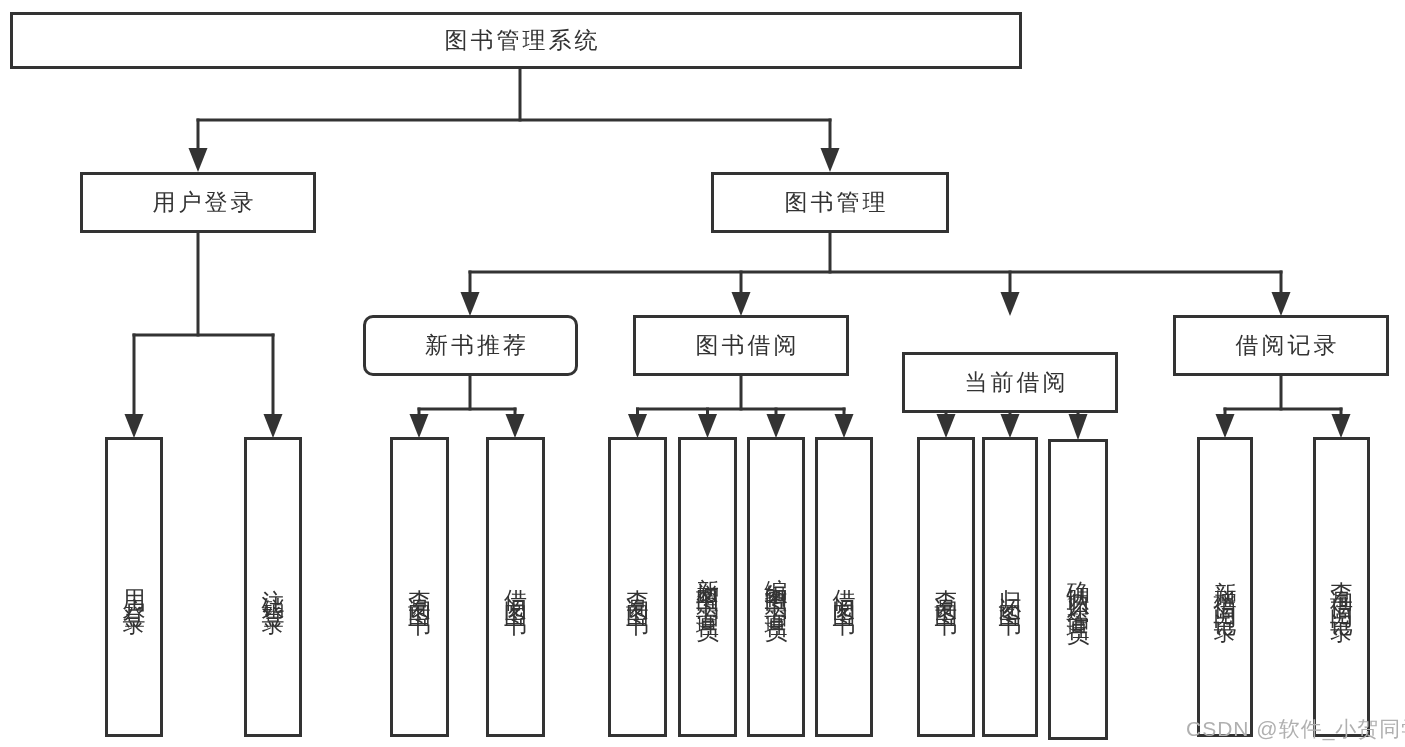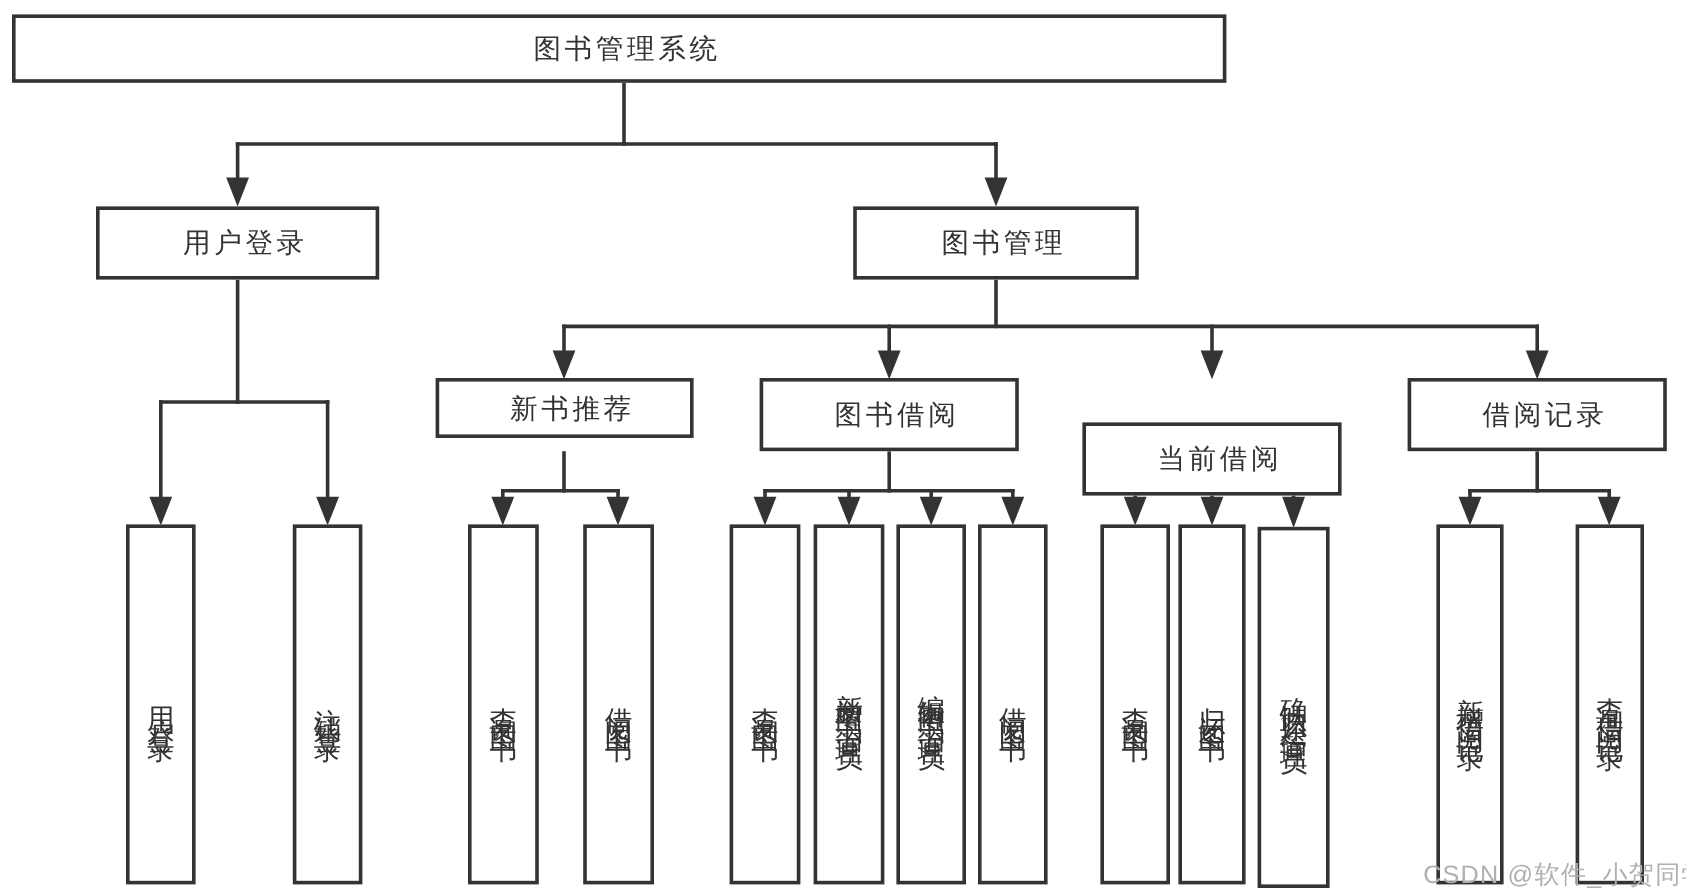--- a/index.html
+++ b/index.html
@@ -56,21 +56,21 @@
     font-size: 21px;
     letter-spacing: 1px;
     color: var(--watermark);
     white-space: nowrap;
     z-index: 5;
   }
   
   #n-root          { left: 10px;  top: 12px;  width: 1012px; height: 57px; }
   #n-user-login    { left: 80px;  top: 172px; width: 236px;  height: 61px; }
   #n-book-mgmt     { left: 711px; top: 172px; width: 238px;  height: 61px; }
-  #n-new-book-rec  { left: 363px; top: 315px; width: 215px;  height: 50px; }
+  #n-new-book-rec  { left: 363px; top: 315px; width: 215px;  height: 61px; border-radius: 10px; }
   #n-book-borrow   { left: 633px; top: 315px; width: 216px;  height: 61px; }
   #n-cur-borrow    { left: 902px; top: 315px; width: 216px;  height: 61px; margin-top: 37px; }
   #n-borrow-rec    { left: 1173px;top: 315px; width: 216px;  height: 61px; }
   #l-user-login    { left: 105px; top: 437px; width: 58px;   height: 300px; }
   #l-logout        { left: 244px; top: 437px; width: 58px;   height: 300px; }
   #l-nb-query      { left: 390px; top: 437px; width: 59px;   height: 300px; }
   #l-nb-borrow     { left: 486px; top: 437px; width: 59px;   height: 300px; }
   #l-bb-query      { left: 608px; top: 437px; width: 59px;   height: 300px; }
   #l-bb-add        { left: 678px; top: 437px; width: 59px;   height: 300px; }
   #l-bb-edit       { left: 747px; top: 437px; width: 58px;   height: 300px; }

